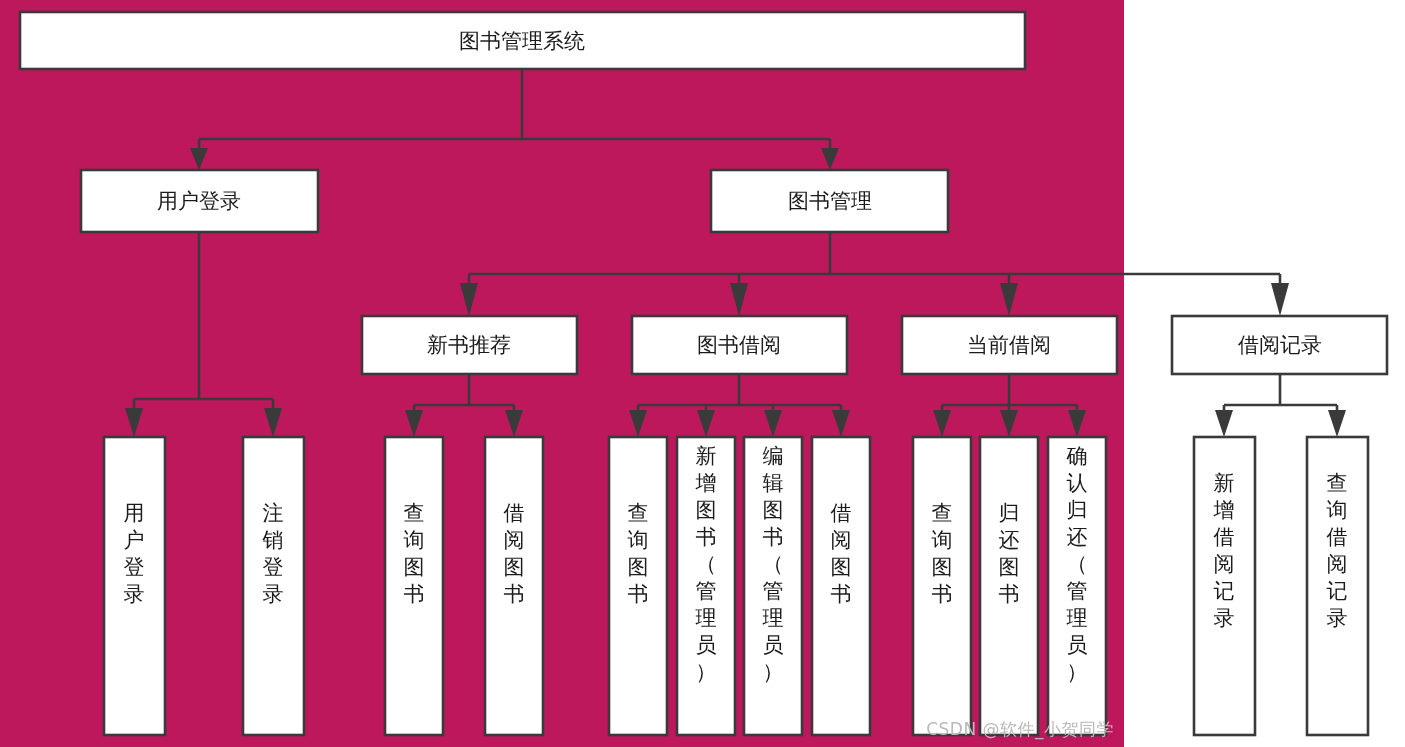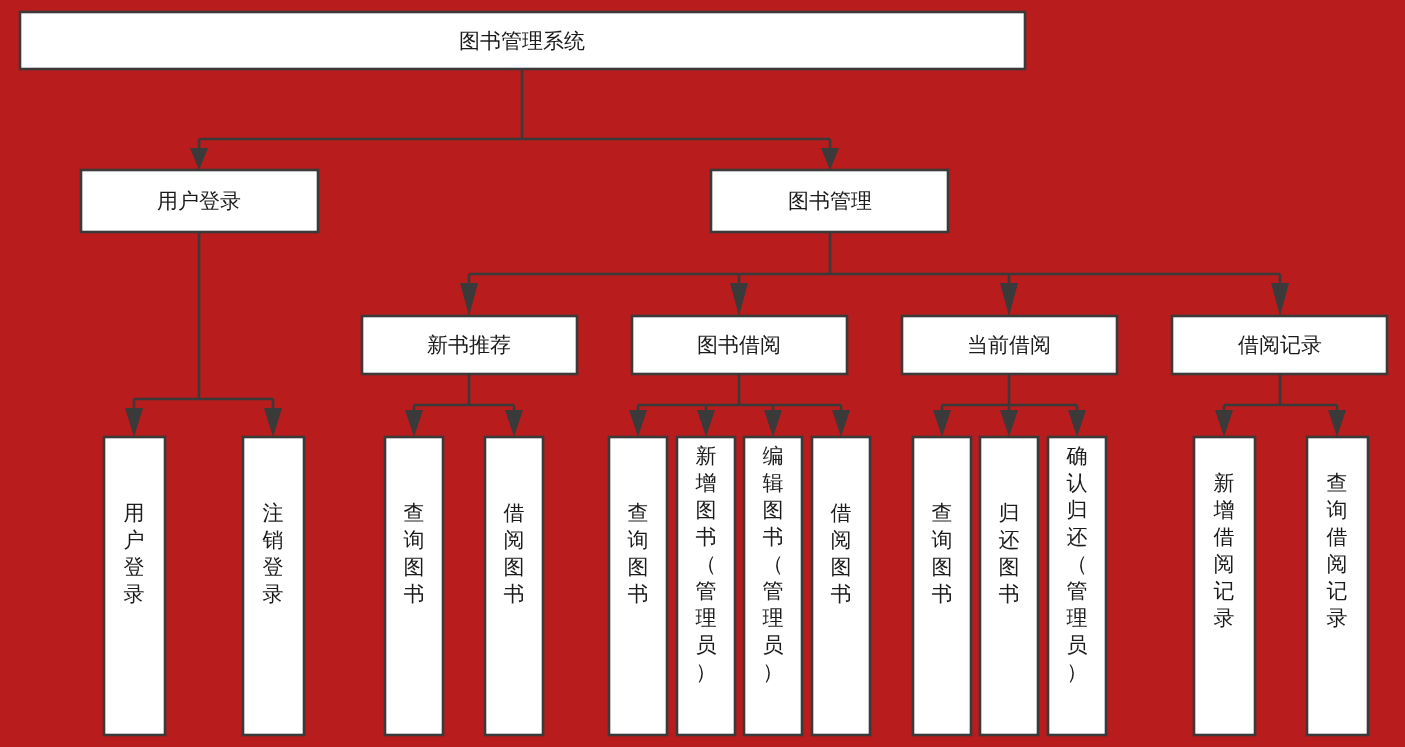--- a/index.html
+++ b/index.html
@@ -8,23 +8,23 @@
     background: #ffffff;
   }
   body {
     width: 1405px;
     height: 747px;
     font-family: "DejaVu Sans", "Liberation Sans", sans-serif;
     overflow: hidden;
   }
   #diagram-root {
     position: relative;
-    width: 1405px;
+    width: 1124px;
     height: 747px;
-    background: #b91c1c;
+    background: #be185d;
   }
   svg.flow-svg {
     position: absolute;
     left: 0;
     top: 0;
     width: 1405px;
     height: 747px;
     display: block;
   }
   .node-box {
@@ -231,13 +231,14 @@
       <text class="node-label-v" x="1224" y="490"><tspan x="1224" y="490">新</tspan><tspan x="1224" y="517">增</tspan><tspan x="1224" y="544">借</tspan><tspan x="1224" y="571">阅</tspan><tspan x="1224" y="598">记</tspan><tspan x="1224" y="625">录</tspan></text>
     </g>
 
     <g>
       <rect class="node-box" x="1307" y="437" width="61" height="298"></rect>
       <text class="node-label-v" x="1337" y="490"><tspan x="1337" y="490">查</tspan><tspan x="1337" y="517">询</tspan><tspan x="1337" y="544">借</tspan><tspan x="1337" y="571">阅</tspan><tspan x="1337" y="598">记</tspan><tspan x="1337" y="625">录</tspan></text>
     </g>
 
   </svg>
 
+  <div class="watermark">CSDN @软件_小贺同学</div>
 </div>
 
 </body></html>

